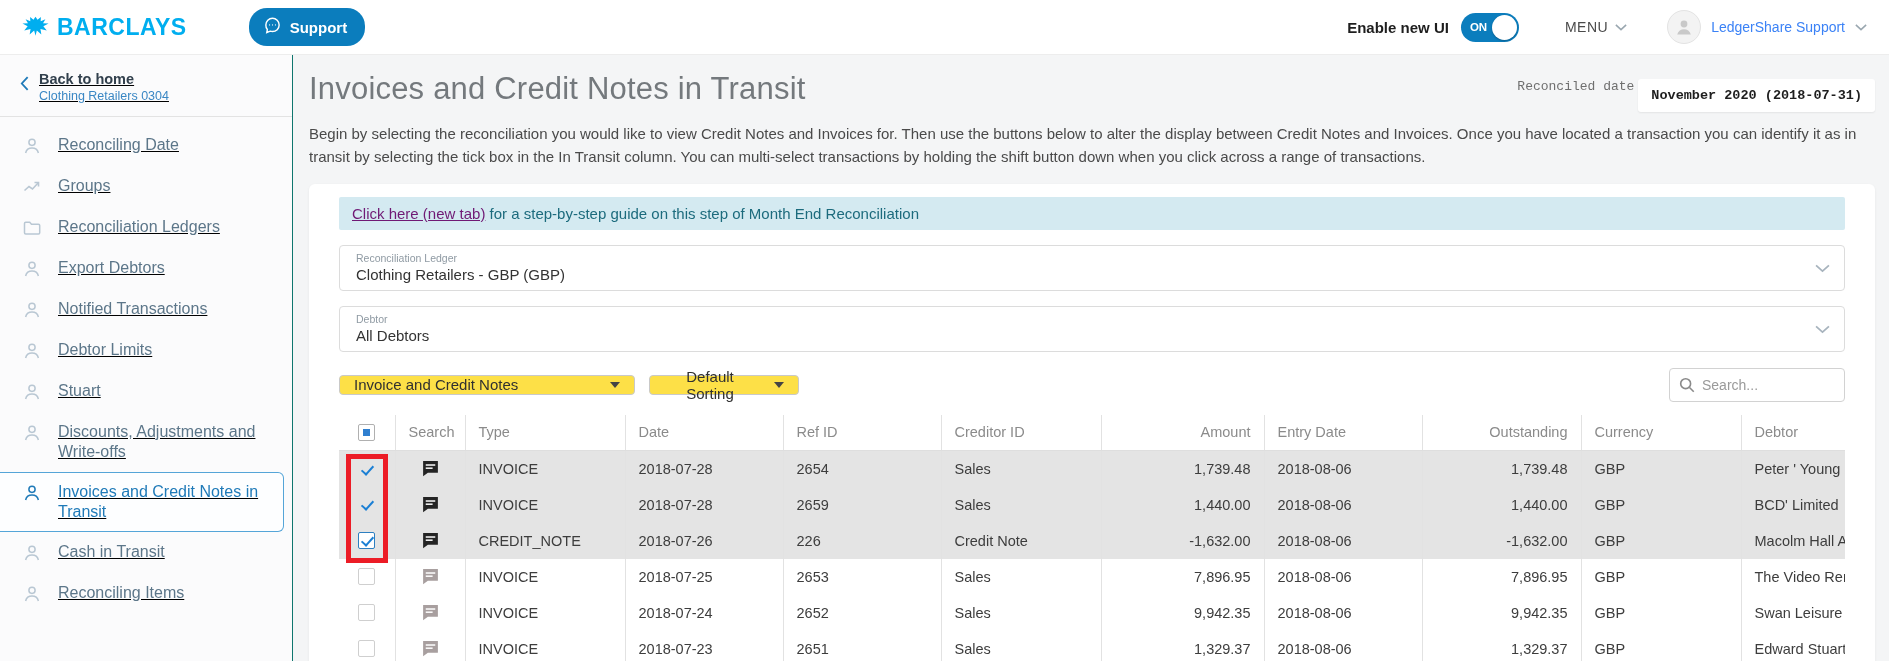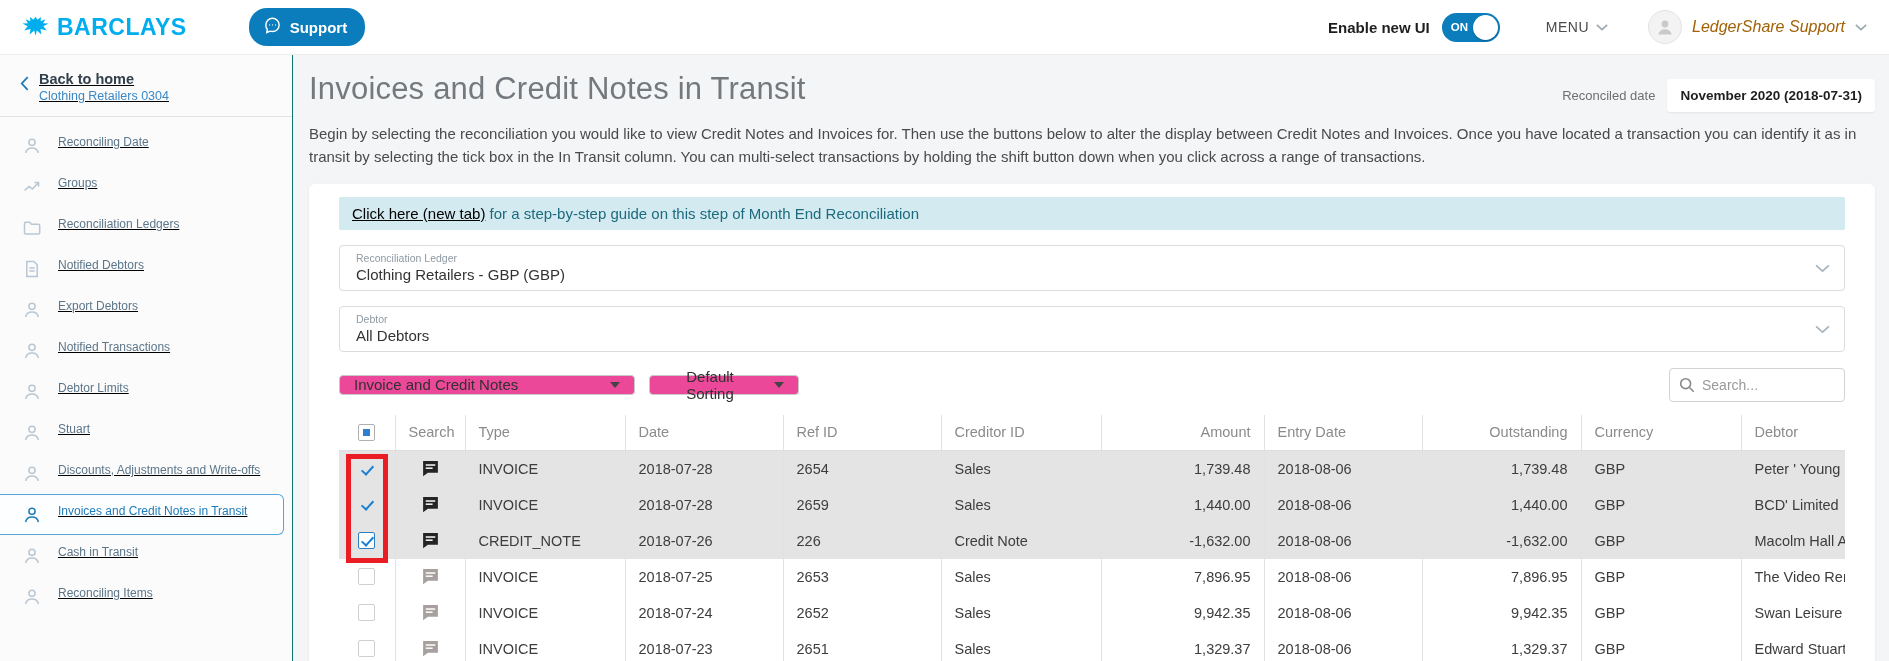--- a/index.html
+++ b/index.html
@@ -20,67 +20,67 @@
   .toggle { width:58px; height:29px; background:#0b7dbd; border-radius:15px;
     position:relative; display:flex; align-items:center; cursor:pointer; }
   .toggle-on-text { color:#fff; font-size:11.5px; font-weight:bold; margin-left:9px; }
   .toggle-knob { position:absolute; right:2px; top:2px; width:25px; height:25px;
     background:#fff; border-radius:50%; box-shadow:0 1px 2px rgba(0,0,0,.25); }
   .menu-btn { margin-left:46px; display:flex; align-items:center; gap:7px;
     font-size:14px; color:#4a4a4a; letter-spacing:.5px; cursor:pointer; background:none; border:none; font-family:inherit; }
   .user { margin-left:40px; display:flex; align-items:center; gap:10px; cursor:pointer; }
   .avatar { width:34px; height:34px; border-radius:50%; background:#f3f3f3;
     border:1px solid #e3e3e3; display:flex; align-items:center; justify-content:center; }
-  .user-name { font-size:16px; color:#a16207;font-style:italic; }
+  .user-name { font-size:14px; color:#3b82f6; }
   .chev { color:#9aa7b0; display:inline-flex; }
 
   
   .app { display:flex; height:606px; }
 
   
   .sidebar { width:293px; background:#fbfbfc; border-right:1px solid #0f766e; flex-shrink:0;text-decoration:underline; }
   .back-section { display:flex; align-items:flex-start; gap:10px; padding:16px 14px 13px 20px;
     border-bottom:1px solid #e3e3e3; cursor:pointer; }
   .back-title { font-size:14.5px; font-weight:bold; color:#32404d; }
   .back-sub { font-size:12.5px; color:#3a87c4; margin-top:2px; }
   .side-menu { padding:8px 0; }
   .side-item { display:flex; align-items:flex-start; gap:16px; padding:10px 10px 10px 22px;
     cursor:pointer; color:#5c7689; }
   .side-icon { width:20px; height:20px; color:#b9c7d3; flex-shrink:0; margin-top:1px; }
   .side-icon svg { width:20px; height:20px; display:block; }
-  .side-label { font-size:12px; line-height:1.25; }
+  .side-label { font-size:16px; line-height:1.25; }
   .side-item.selected { color:#1f7ab8; border:1px solid #55a5d8; border-left:none;
     border-radius:0 6px 6px 0; margin-right:8px; padding-top:9px; padding-bottom:9px; background:#fdfeff; }
   .side-item.selected .side-icon { color:#1f7ab8; }
 
   
   .main { flex:1; padding:16px 14px 0 16px; overflow:hidden; }
   .page-head { display:flex; align-items:flex-start; justify-content:space-between; }
   .page-title { font-size:31px; font-weight:300; color:#74797d; letter-spacing:.2px; }
-  .recon { display:flex; align-items:center; gap:12px; margin-top:8px; }
+  .recon { display:flex; gap:4px; margin-top:8px;font-family:Liberation Mono, monospace; }
   .recon-label { font-size:13px; color:#6f6f6f; }
   .recon-value { background:#fff; border-radius:3px; padding:9px 13px; font-size:13.5px;
     font-weight:bold; color:#1e1e1e; box-shadow:0 1px 2px rgba(0,0,0,.07); }
   .desc { margin-top:10px; font-size:15px; color:#4a4a4a; line-height:1.55; max-width:1660px; }
 
   .card { margin-top:15px; background:#fff; border-radius:6px; padding:13px 30px 30px;
     box-shadow:0 1px 3px rgba(0,0,0,.06); }
   .banner { background:#d4eaf1; border-radius:2px; padding:8px 13px; font-size:15px;
     color:#1c6b7d; }
-  .banner a { color:#000000; text-decoration:underline; cursor:pointer; }
+  .banner a { color:#701a75; text-decoration:underline; cursor:pointer; }
 
   .select-box { margin-top:15px; border:1px solid #dcdcdc; border-radius:4px;
     background:#fff; padding:6px 16px 7px; position:relative; cursor:pointer; }
   .select-label { font-size:10.5px; color:#8f9aa3; }
   .select-value { font-size:15px; color:#333; margin-top:2px; }
   .select-chev { position:absolute; right:14px; top:50%; transform:translateY(-50%); color:#a7b3bd; }
 
   .filter-row { margin-top:16px; display:flex; align-items:center; }
   .filter-btn { display:flex; align-items:center; justify-content:space-between;
-    border:1px solid #c9c9c9; border-radius:4px; background:#ec4899; height:20px;
+    border:1px solid #c9c9c9; border-radius:4px; background:#fde047; height:20px;
     padding:0 14px; font-size:15px; color:#303030; cursor:pointer; font-family:inherit; }
   .filter-btn .caret { color:#444; margin-left:18px; display:inline-flex; }
   .filter-type { width:296px; }
   .filter-sort { width:150px; margin-left:14px; }
   .search-wrap { margin-left:auto; position:relative; }
   .search-wrap svg { position:absolute; left:9px; top:8px; }
   .search-input { width:176px; height:34px; border:1px solid #d2d2d2; border-radius:4px;
     padding:0 10px 0 32px; font-size:14px; color:#333; font-family:inherit; outline:none; }
   .search-input::placeholder { color:#9a9a9a; }
 
@@ -205,29 +205,20 @@
 
   <div class="side-item">
     <span class="side-icon">
             <svg viewBox="0 0 20 20" fill="none" stroke="currentColor" stroke-width="1.5">
               <path d="M2.5 5.5c0-.7.5-1.2 1.2-1.2h4l1.8 2h7c.7 0 1.2.5 1.2 1.2v7.3c0 .7-.5 1.2-1.2 1.2H3.7c-.7 0-1.2-.5-1.2-1.2z"></path>
             </svg>
           </span>
     <span class="side-label">Reconciliation Ledgers</span>
   </div>
 
-  <div class="side-item">
-    <span class="side-icon">
-            <svg viewBox="0 0 20 20" fill="none" stroke="currentColor" stroke-width="1.5">
-              <path d="M4.8 2.5h7.2l3.2 3.2v11.8H4.8z"></path>
-              <path d="M7.3 9h5.4M7.3 12h5.4"></path>
-            </svg>
-          </span>
-    <span class="side-label">Notified Debtors</span>
-  </div>
 
   <div class="side-item">
     <span class="side-icon">
             <svg viewBox="0 0 20 20" fill="none" stroke="currentColor" stroke-width="1.5">
               <circle cx="10" cy="6.3" r="3.1"></circle>
               <path d="M3.6 17c.8-3.3 3.4-4.9 6.4-4.9s5.6 1.6 6.4 4.9"></path>
             </svg>
           </span>
     <span class="side-label">Export Debtors</span>
   </div>

